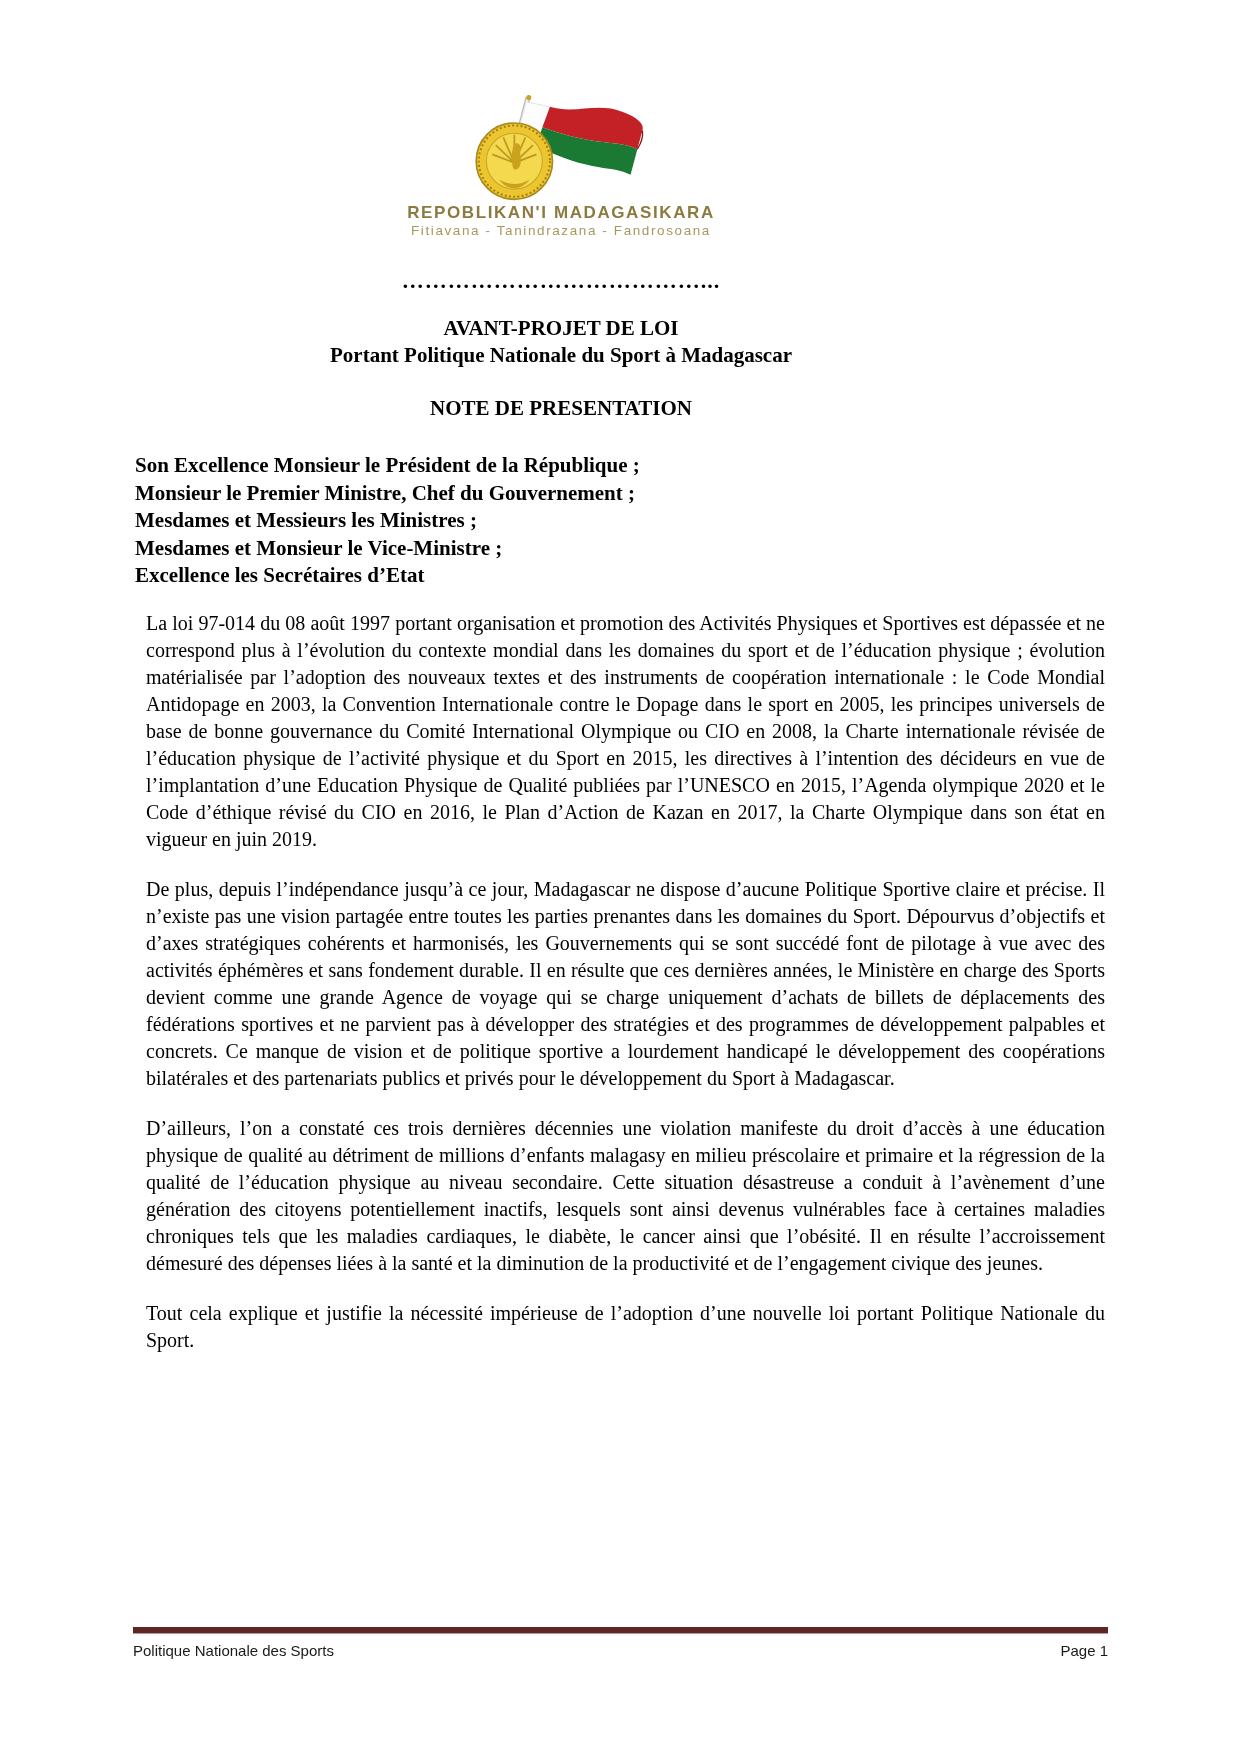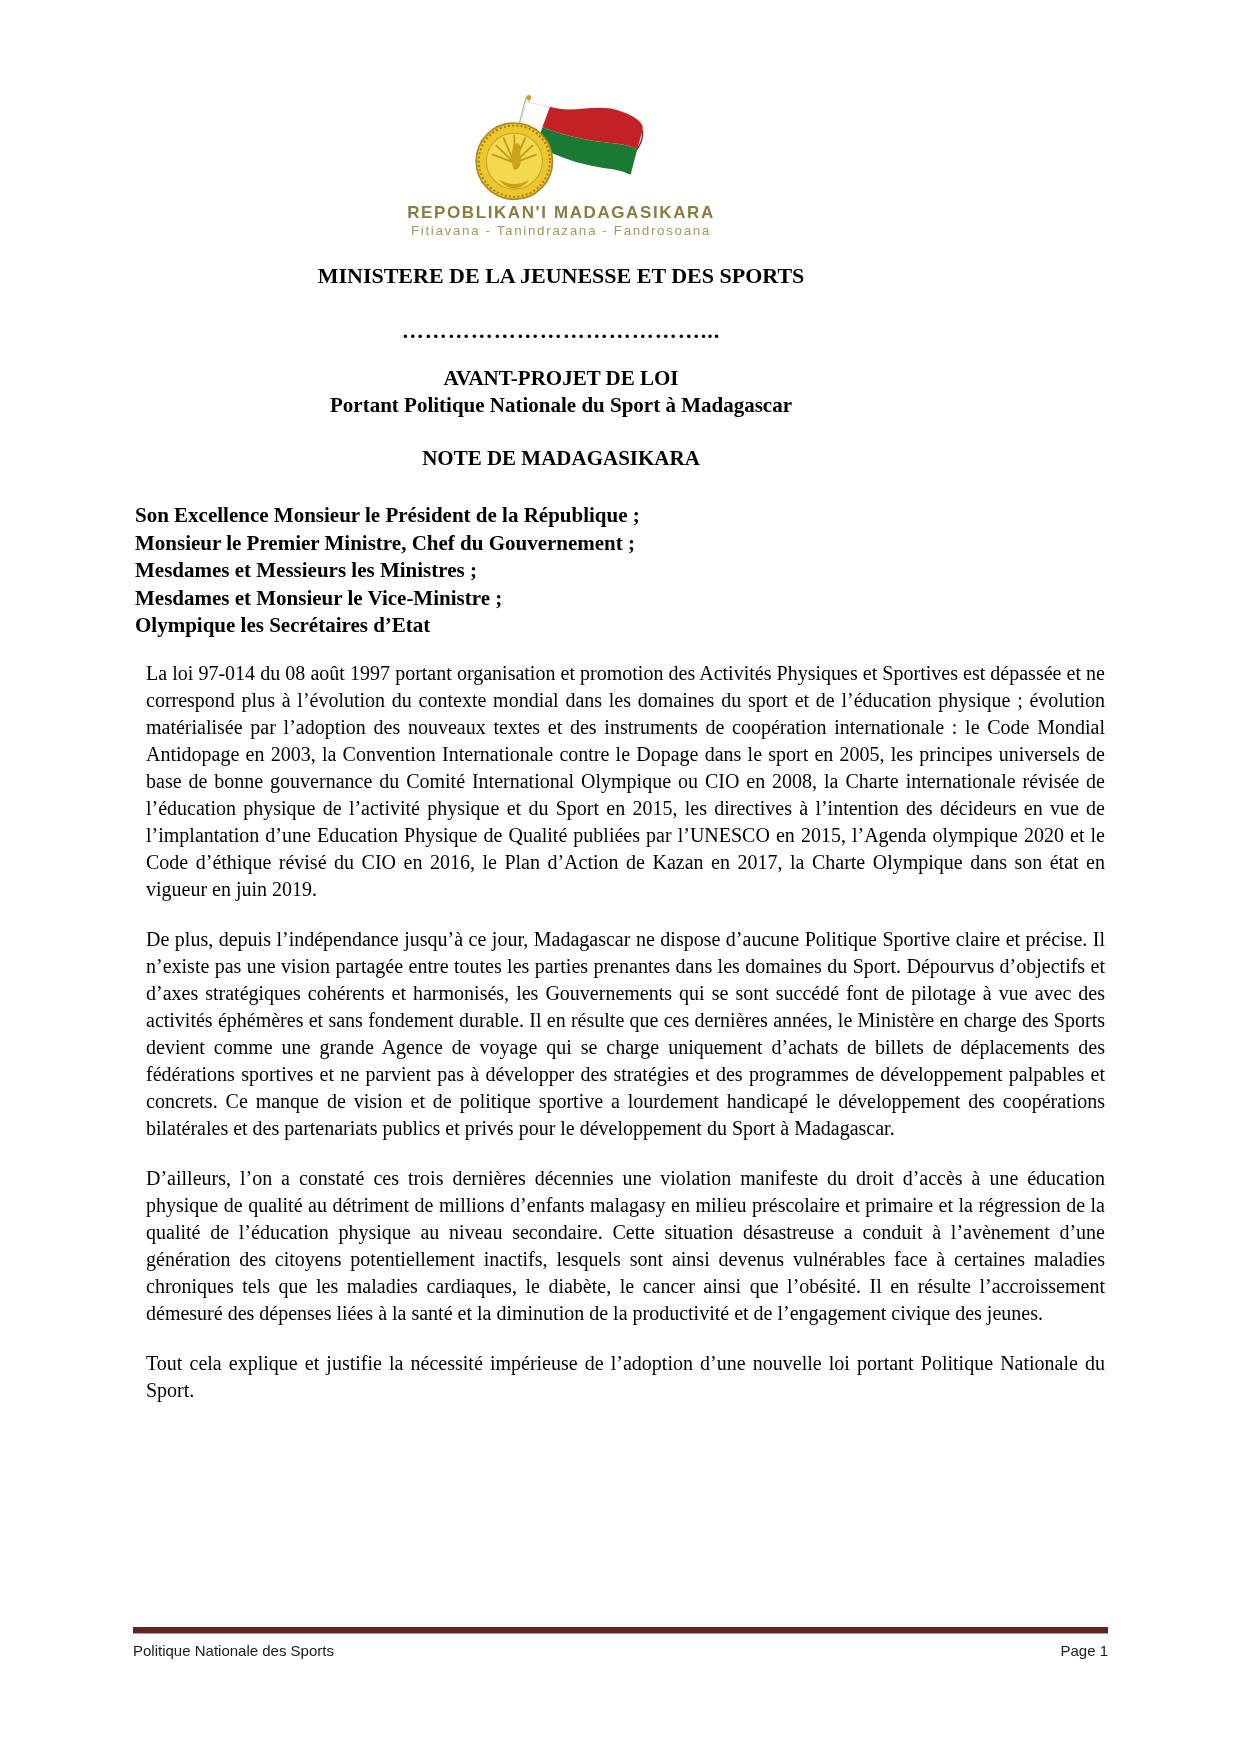--- a/index.html
+++ b/index.html
@@ -78,33 +78,32 @@
             <line x1="70" y1="80" x2="96" y2="70"></line>
           </g>
           <path d="M70,58 c4,-3 8,0 7,7 c-1,6 2,10 0,17 c-2,7 -8,8 -9,2 c-1,-7 -2,-10 -1,-15 c1,-5 1,-8 3,-11 z" fill="#caa21c"></path>
           <path d="M52,100 q18,10 36,0 q-8,10 -18,10 q-10,0 -18,-10 z" fill="#c9a21c"></path>
         </g>
       </svg>
       <div class="country-name">REPOBLIKAN'I MADAGASIKARA</div>
       <div class="national-motto">Fitiavana - Tanindrazana - Fandrosoana</div>
     </div>
 
-    <div class="ministry-title">MINISTERE DE LA JEUNESSE ET DES SPORTS</div>
     <div class="dotted-sep">…………………………………...</div>
     <div class="doc-title">AVANT-PROJET DE LOI</div>
     <div class="doc-subtitle">Portant Politique Nationale du Sport à Madagascar</div>
-    <div class="section-title">NOTE DE MADAGASIKARA</div>
+    <div class="section-title">NOTE DE PRESENTATION</div>
   </div>
 
   <div class="addressees">
     <div class="addressee-line">Son Excellence Monsieur le Président de la République ;</div>
     <div class="addressee-line">Monsieur le Premier Ministre, Chef du Gouvernement ;</div>
     <div class="addressee-line">Mesdames et Messieurs les Ministres ;</div>
     <div class="addressee-line">Mesdames et Monsieur le Vice-Ministre ;</div>
-    <div class="addressee-line">Olympique les Secrétaires d’Etat</div>
+    <div class="addressee-line">Excellence les Secrétaires d’Etat</div>
   </div>
 
   <div class="body-text">
     <p>La loi 97-014 du 08 août 1997 portant organisation et promotion des Activités Physiques et Sportives est dépassée et ne correspond plus à l’évolution du contexte mondial dans les domaines du sport et de l’éducation physique ; évolution matérialisée par l’adoption des nouveaux textes et des instruments de coopération internationale : le Code Mondial Antidopage en 2003, la Convention Internationale contre le Dopage dans le sport en 2005, les principes universels de base de bonne gouvernance du Comité International Olympique ou CIO en 2008, la Charte internationale révisée de l’éducation physique de l’activité physique et du Sport en 2015, les directives à l’intention des décideurs en vue de l’implantation d’une Education Physique de Qualité publiées par l’UNESCO en 2015, l’Agenda olympique 2020 et le Code d’éthique révisé du CIO en 2016, le Plan d’Action de Kazan en 2017, la Charte Olympique dans son état en vigueur en juin 2019.</p>
     <p>De plus, depuis l’indépendance jusqu’à ce jour, Madagascar ne dispose d’aucune Politique Sportive claire et précise. Il n’existe pas une vision partagée entre toutes les parties prenantes dans les domaines du Sport. Dépourvus d’objectifs et d’axes stratégiques cohérents et harmonisés, les Gouvernements qui se sont succédé font de pilotage à vue avec des activités éphémères et sans fondement durable. Il en résulte que ces dernières années, le Ministère en charge des Sports devient comme une grande Agence de voyage qui se charge uniquement d’achats de billets de déplacements des fédérations sportives et ne parvient pas à développer des stratégies et des programmes de développement palpables et concrets. Ce manque de vision et de politique sportive a lourdement handicapé le développement des coopérations bilatérales et des partenariats publics et privés pour le développement du Sport à Madagascar.</p>
     <p>D’ailleurs, l’on a constaté ces trois dernières décennies une violation manifeste du droit d’accès à une éducation physique de qualité au détriment de millions d’enfants malagasy en milieu préscolaire et primaire et la régression de la qualité de l’éducation physique au niveau secondaire. Cette situation désastreuse a conduit à l’avènement d’une génération des citoyens potentiellement inactifs, lesquels sont ainsi devenus vulnérables face à certaines maladies chroniques tels que les maladies cardiaques, le diabète, le cancer ainsi que l’obésité. Il en résulte l’accroissement démesuré des dépenses liées à la santé et la diminution de la productivité et de l’engagement civique des jeunes.</p>
     <p>Tout cela explique et justifie la nécessité impérieuse de l’adoption d’une nouvelle loi portant Politique Nationale du Sport.</p>
   </div>
 
 

